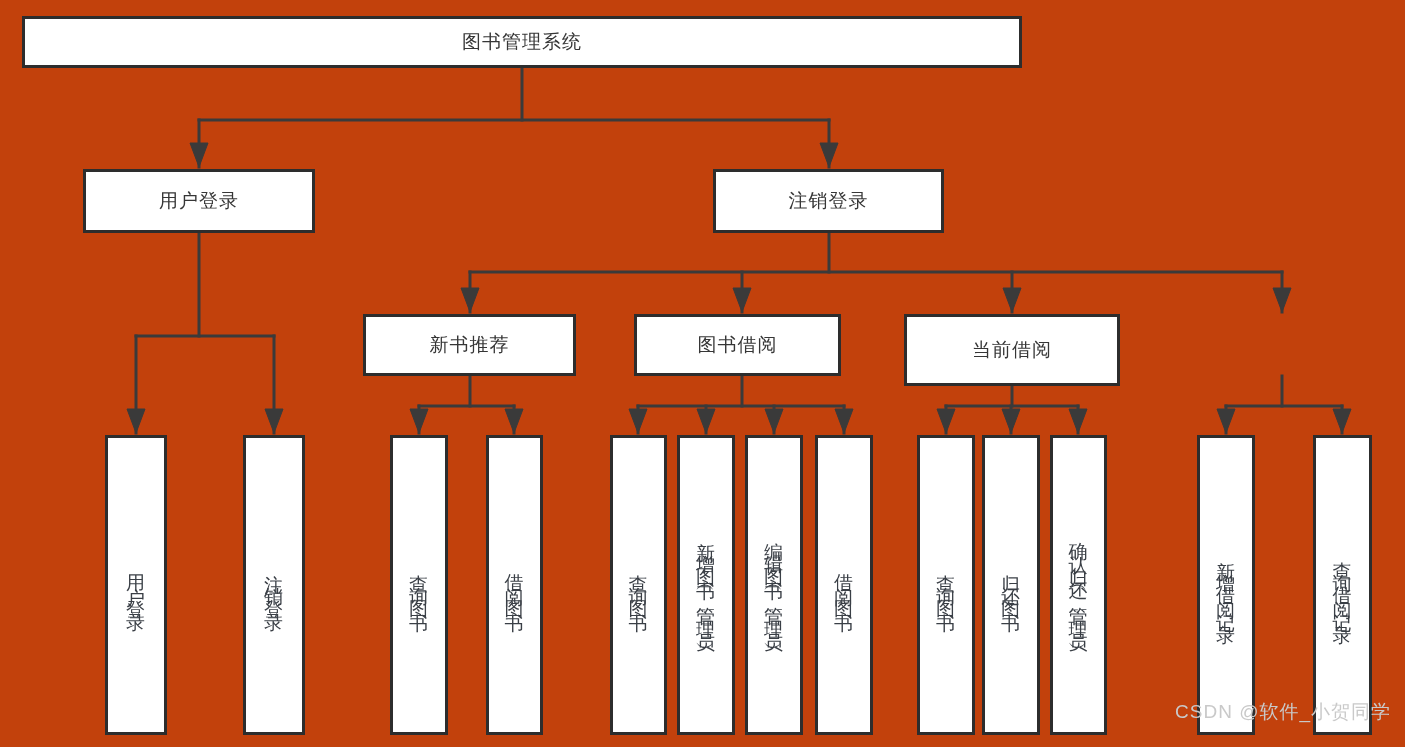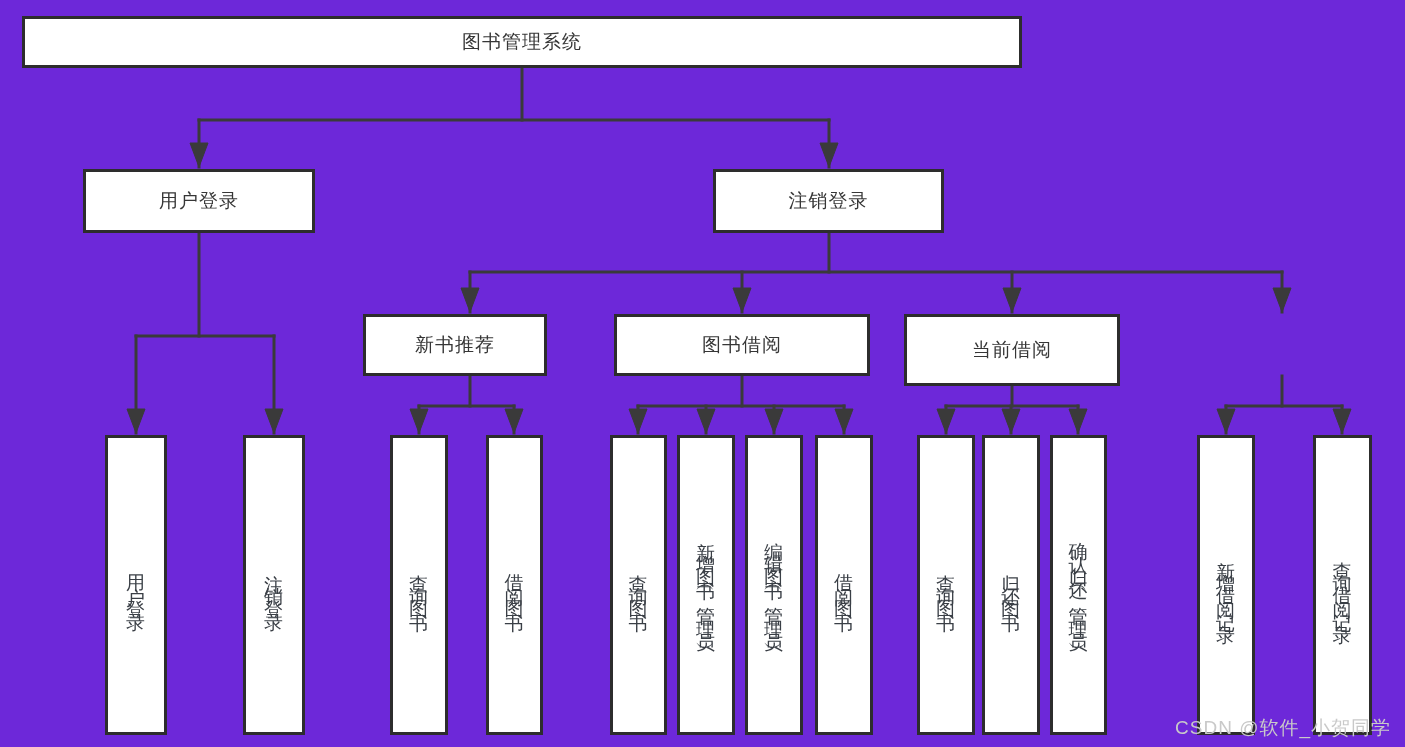--- a/index.html
+++ b/index.html
@@ -1,19 +1,19 @@
 <!DOCTYPE html>
 <html><head>
 <meta charset="utf-8">
 <style>
   html,body{margin:0;padding:0;background:#ffffff;}
   .stage{
     position:relative;
     width:1405px;height:747px;
-    background:#6d28d9;
+    background:#c2410c;
     font-family:"Liberation Sans","DejaVu Sans",sans-serif;
     overflow:hidden;
   }
   .connectors{position:absolute;left:0;top:0;}
   .node{
     position:absolute;
     box-sizing:border-box;
     border:3px solid #2d2d2d;
     background:#ffffff;
     display:flex;
@@ -28,21 +28,21 @@
   .vtext{
     writing-mode:vertical-rl;
     text-orientation:mixed;
     letter-spacing:13px;
     line-height:1;
     color:#3a3f46;
   }
   .watermark{
     position:absolute;
     right:14px;
-    bottom:6px;
+    bottom:22px;
     font-size:19px;
     color:#c9c9c9;
     letter-spacing:1px;
     z-index:20;
     margin-left:24px;
   }
 </style>
 </head>
 <body>
 
@@ -97,22 +97,22 @@
       <path d="M1226,406 V433" marker-end="url(#arrow)"></path>
       <path d="M1342,406 V433" marker-end="url(#arrow)"></path>
     </g>
   </svg>
 
   <div class="node" style="left:22px;top:16px;width:1000px;height:52px">图书管理系统</div>
 
   <div class="node" style="left:83px;top:169px;width:232px;height:64px">用户登录</div>
   <div class="node" style="left:713px;top:169px;width:231px;height:64px">注销登录</div>
 
-  <div class="node" style="left:363px;top:314px;width:184px;height:62px">新书推荐</div>
-  <div class="node" style="left:614px;top:314px;width:256px;height:62px">图书借阅</div>
+  <div class="node" style="left:363px;top:314px;width:213px;height:62px">新书推荐</div>
+  <div class="node" style="left:634px;top:314px;width:207px;height:62px">图书借阅</div>
   <div class="node" style="left:904px;top:314px;width:216px;height:72px">当前借阅</div>
 
   <div class="node leaf" style="left:105px;top:435px;width:62px;height:300px">
     <span class="vtext">用户登录</span>
   </div>
   <div class="node leaf" style="left:243px;top:435px;width:62px;height:300px">
     <span class="vtext">注销登录</span>
   </div>
 
   <div class="node leaf" style="left:390px;top:435px;width:58px;height:300px">

